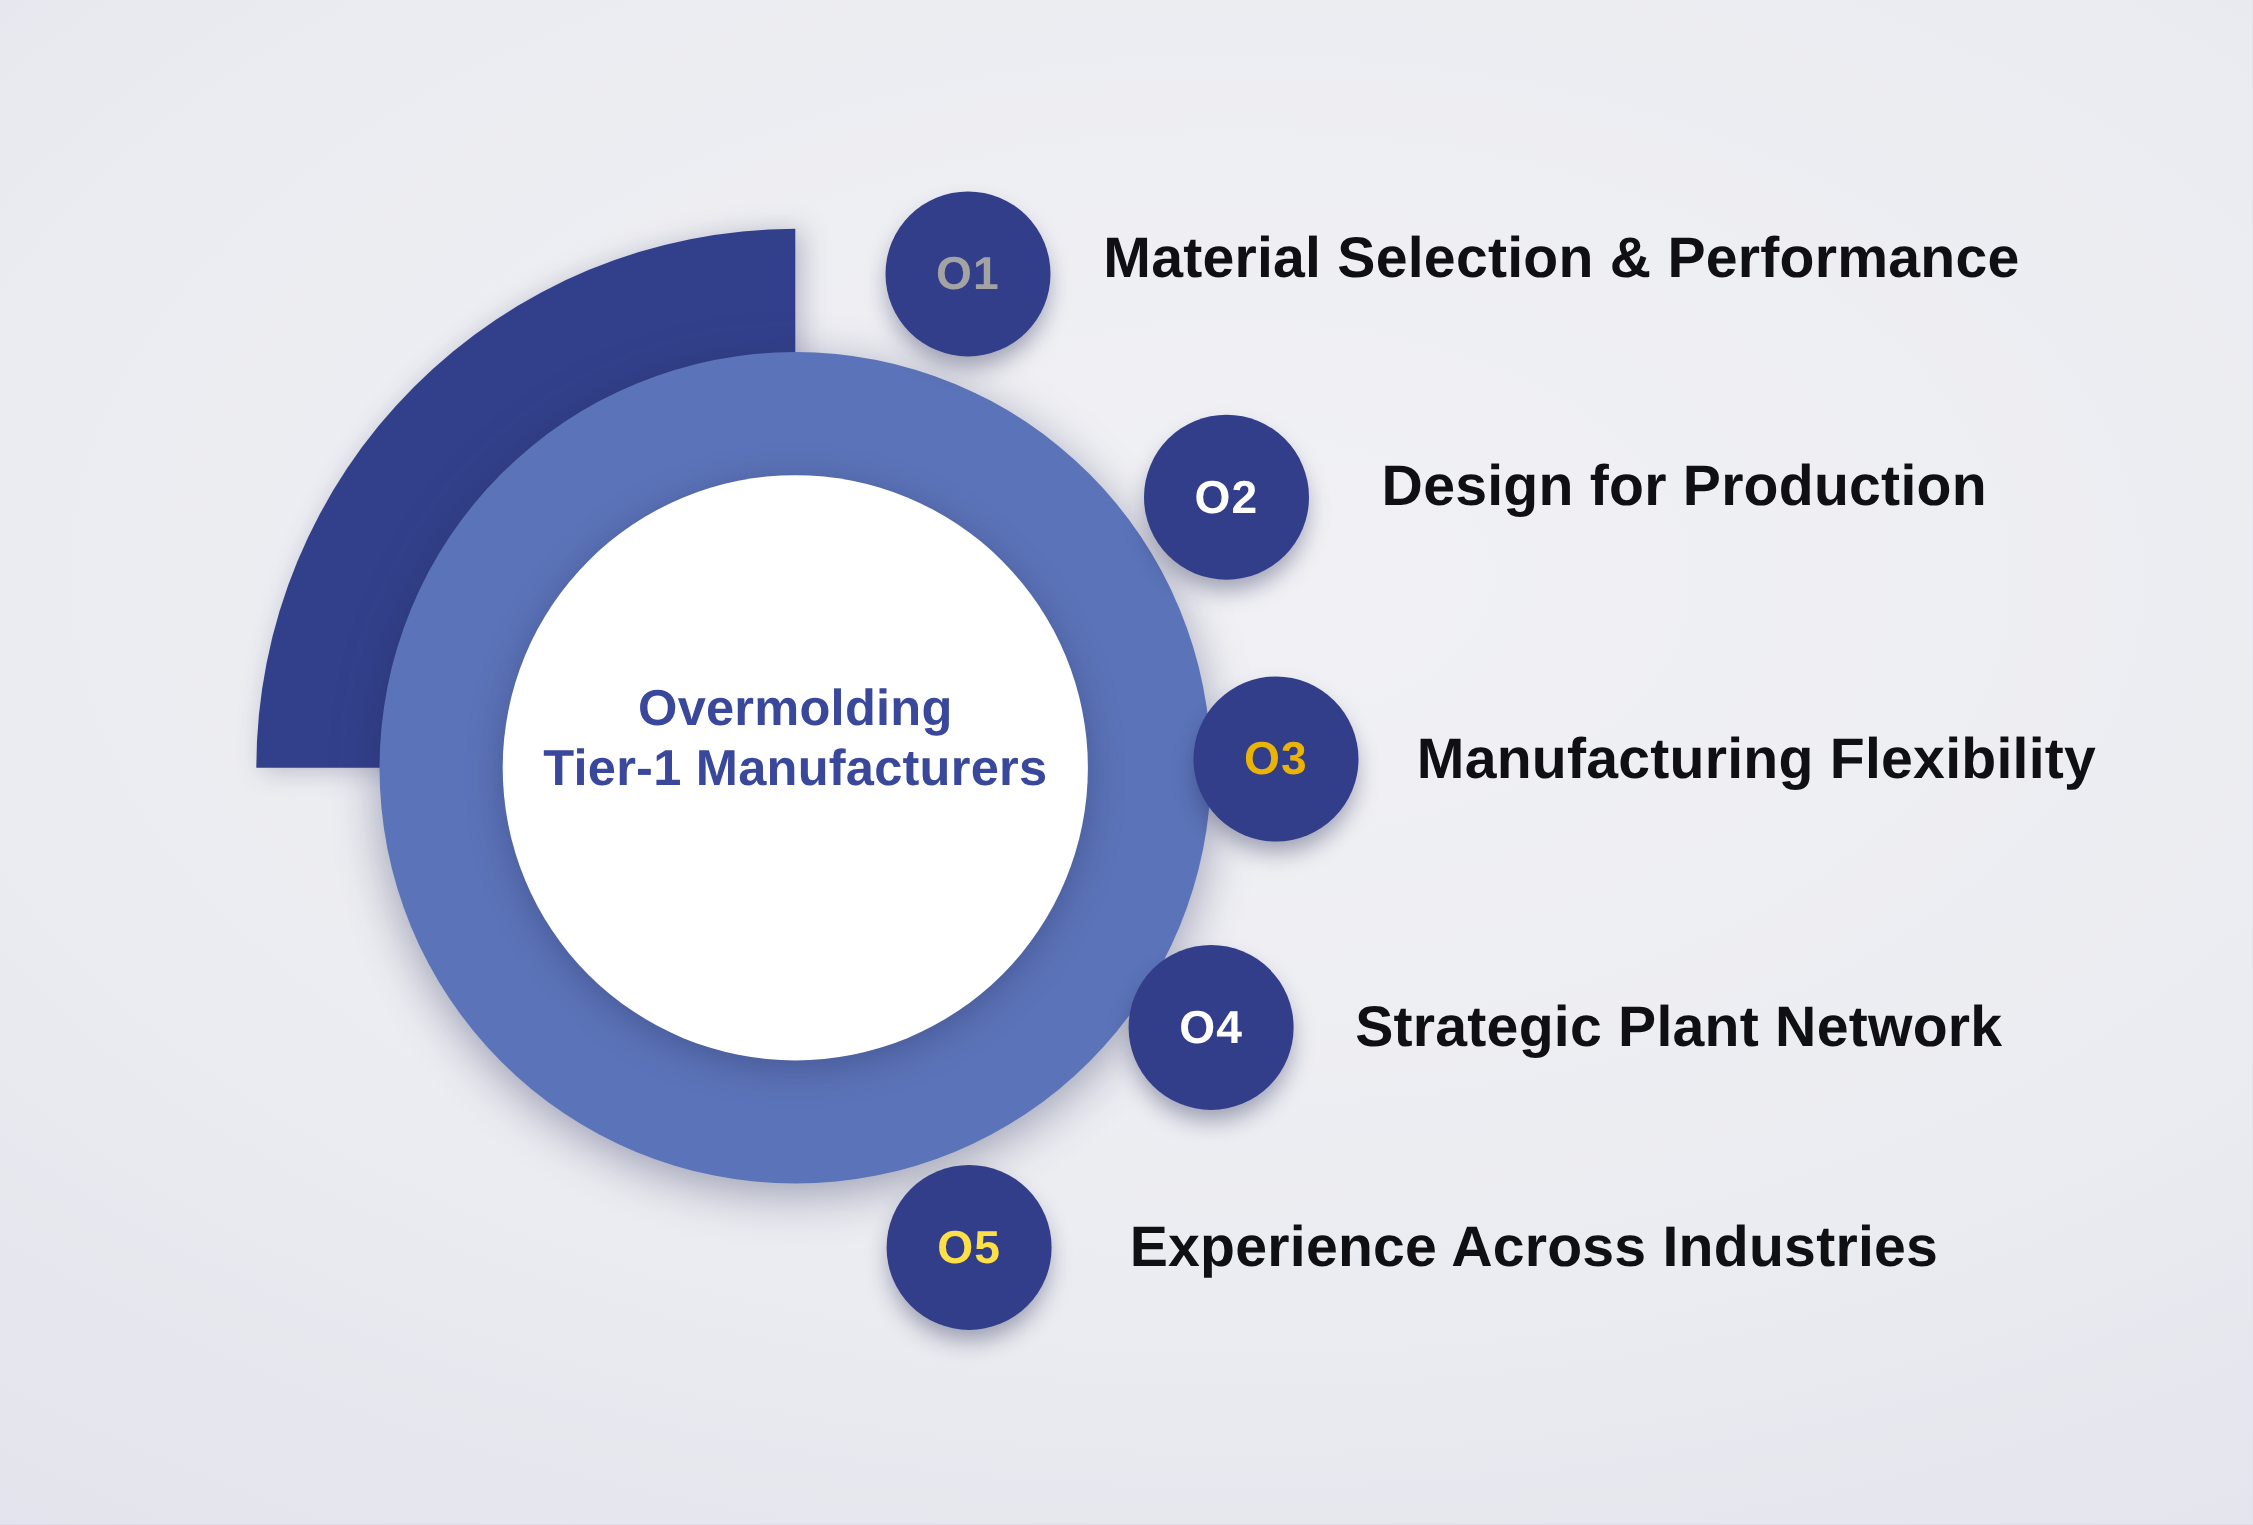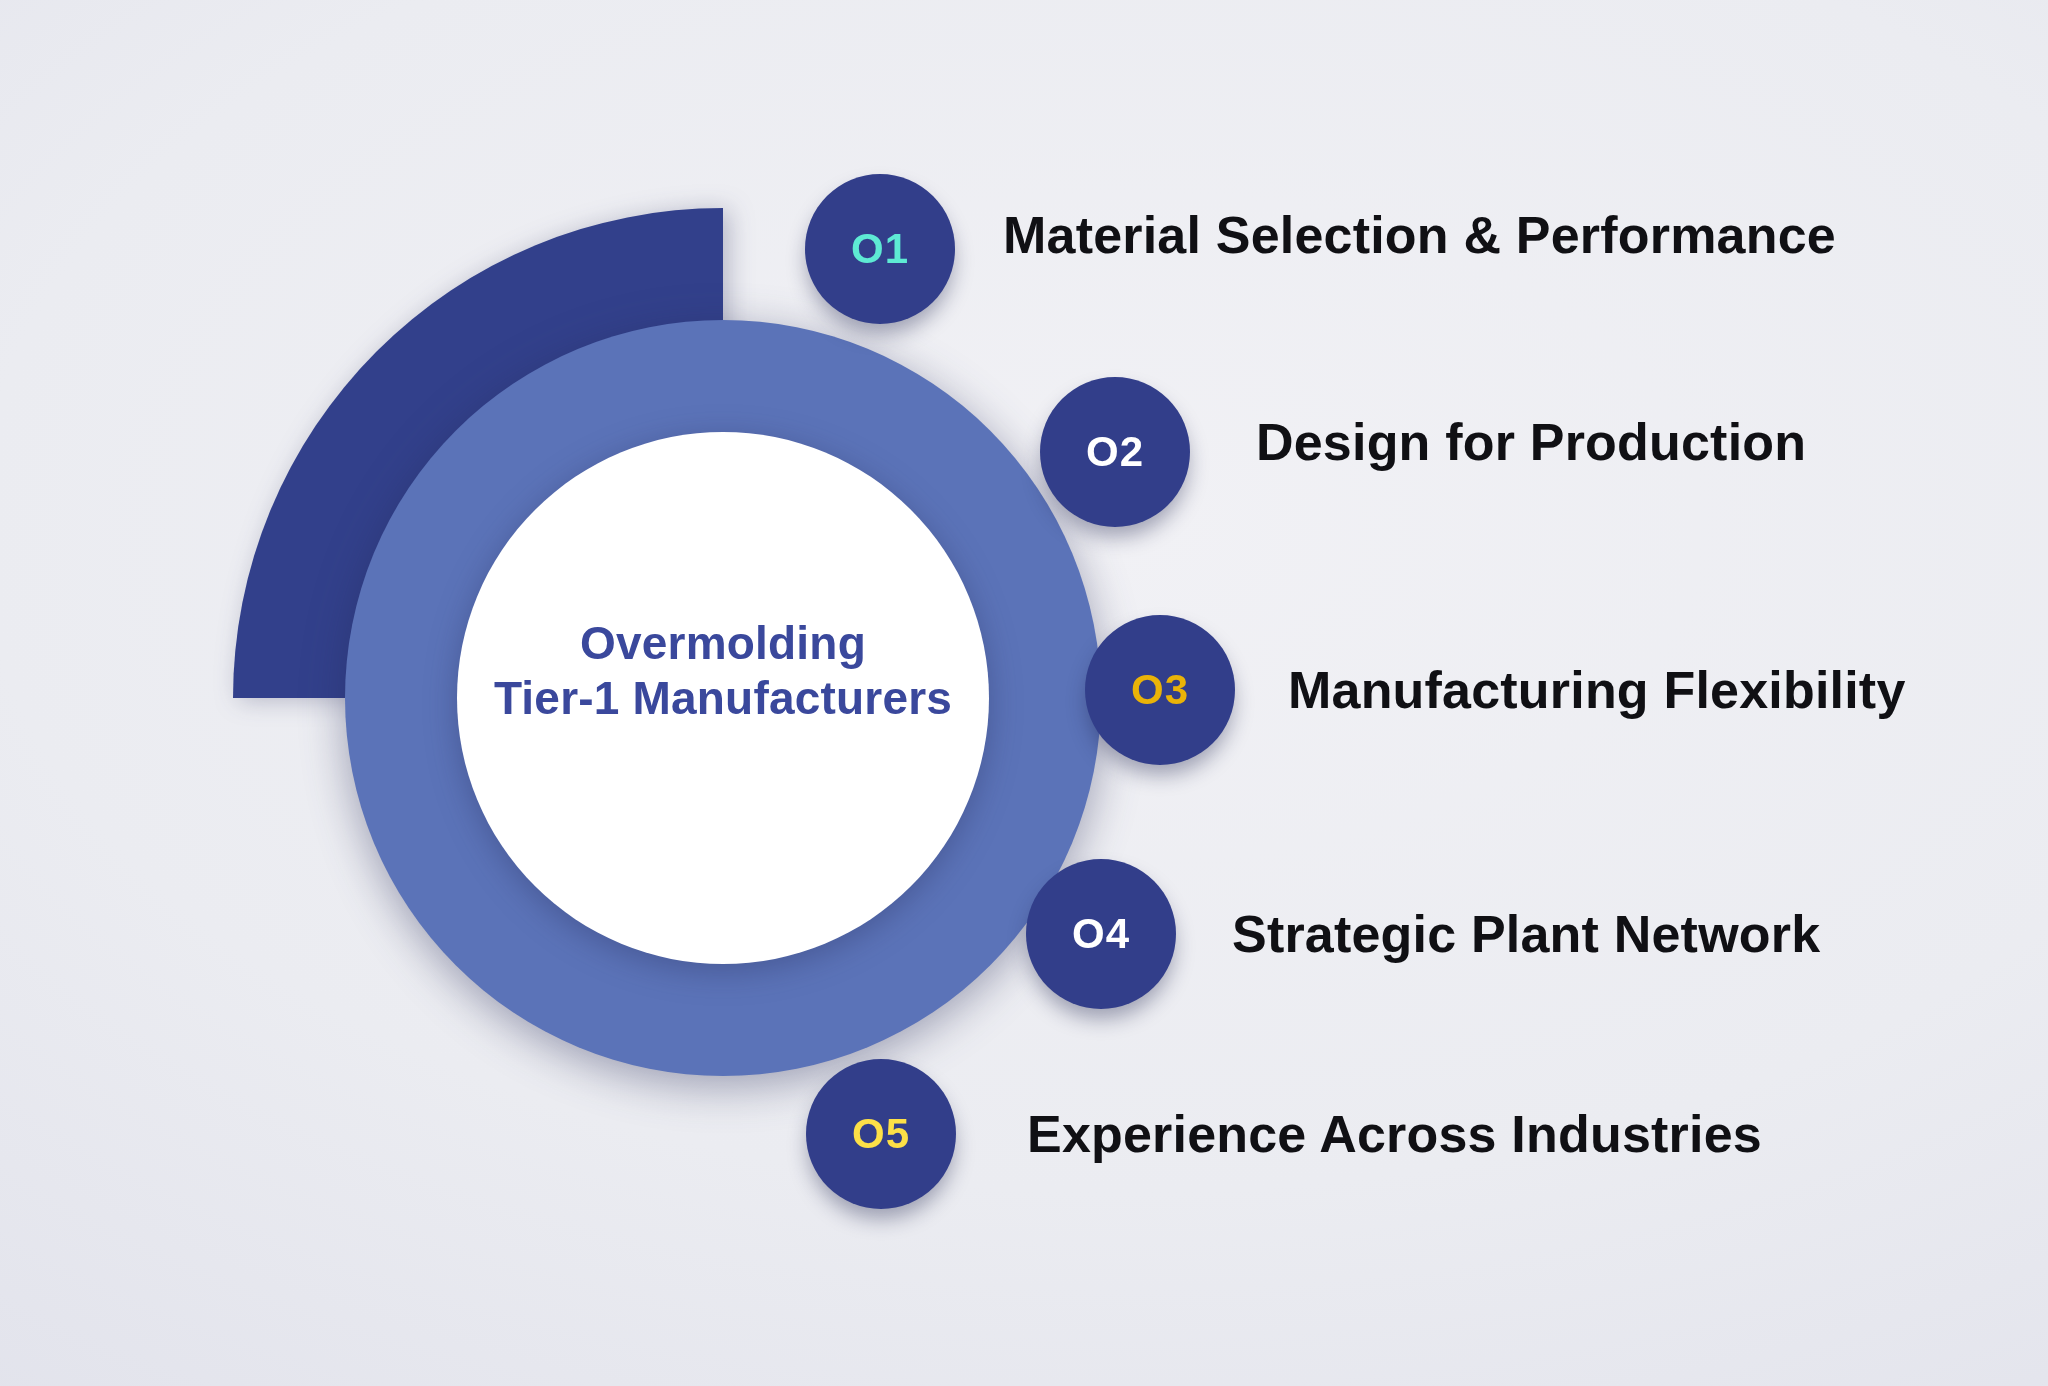--- a/index.html
+++ b/index.html
@@ -84,21 +84,21 @@
     <circle class="ring" cx="723" cy="698" r="378" fill="#5b73b8"></circle>
     <circle class="inner" cx="723" cy="698" r="266" fill="#ffffff"></circle>
   </svg>
 
   <div class="title" style="color: rgb(58, 72, 156);">
     <div>Overmolding</div>
     <div>Tier-1 Manufacturers</div>
   </div>
 
   <div class="num-circle c1" style="background-color: rgb(50, 62, 138);">
-    <span style="color: #5eead4;">O1</span>
+    <span style="color: #a3a3a3;">O1</span>
   </div>
   <div class="item-label l1" style="color: rgb(16, 16, 20);">Material Selection &amp; Performance</div>
 
   <div class="num-circle c2" style="background-color: rgb(50, 62, 138);">
     <span style="color: rgb(255, 255, 255);">O2</span>
   </div>
   <div class="item-label l2" style="color: rgb(16, 16, 20);">Design for Production</div>
 
   <div class="num-circle c3" style="background-color: rgb(50, 62, 138);">
     <span style="color: #eab308;">O3</span>

